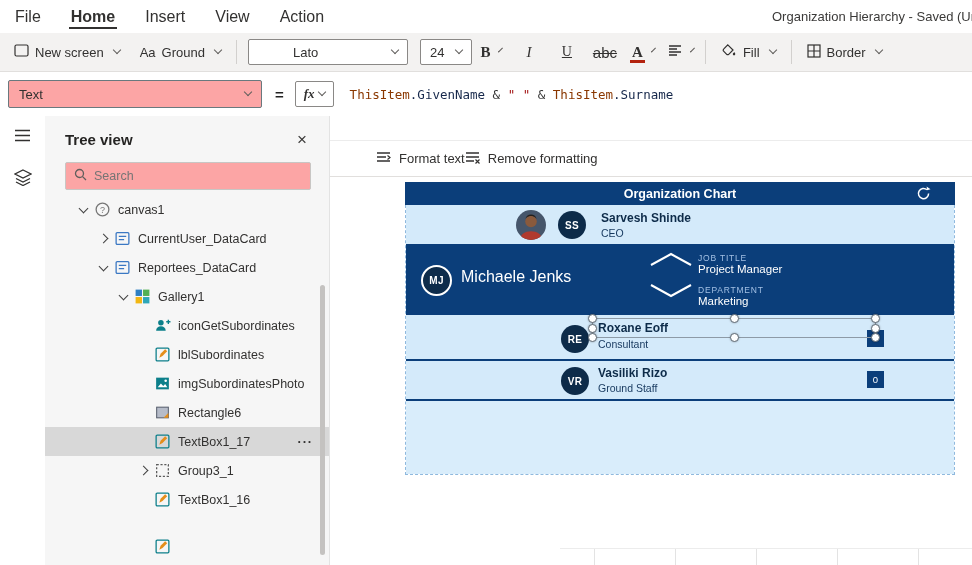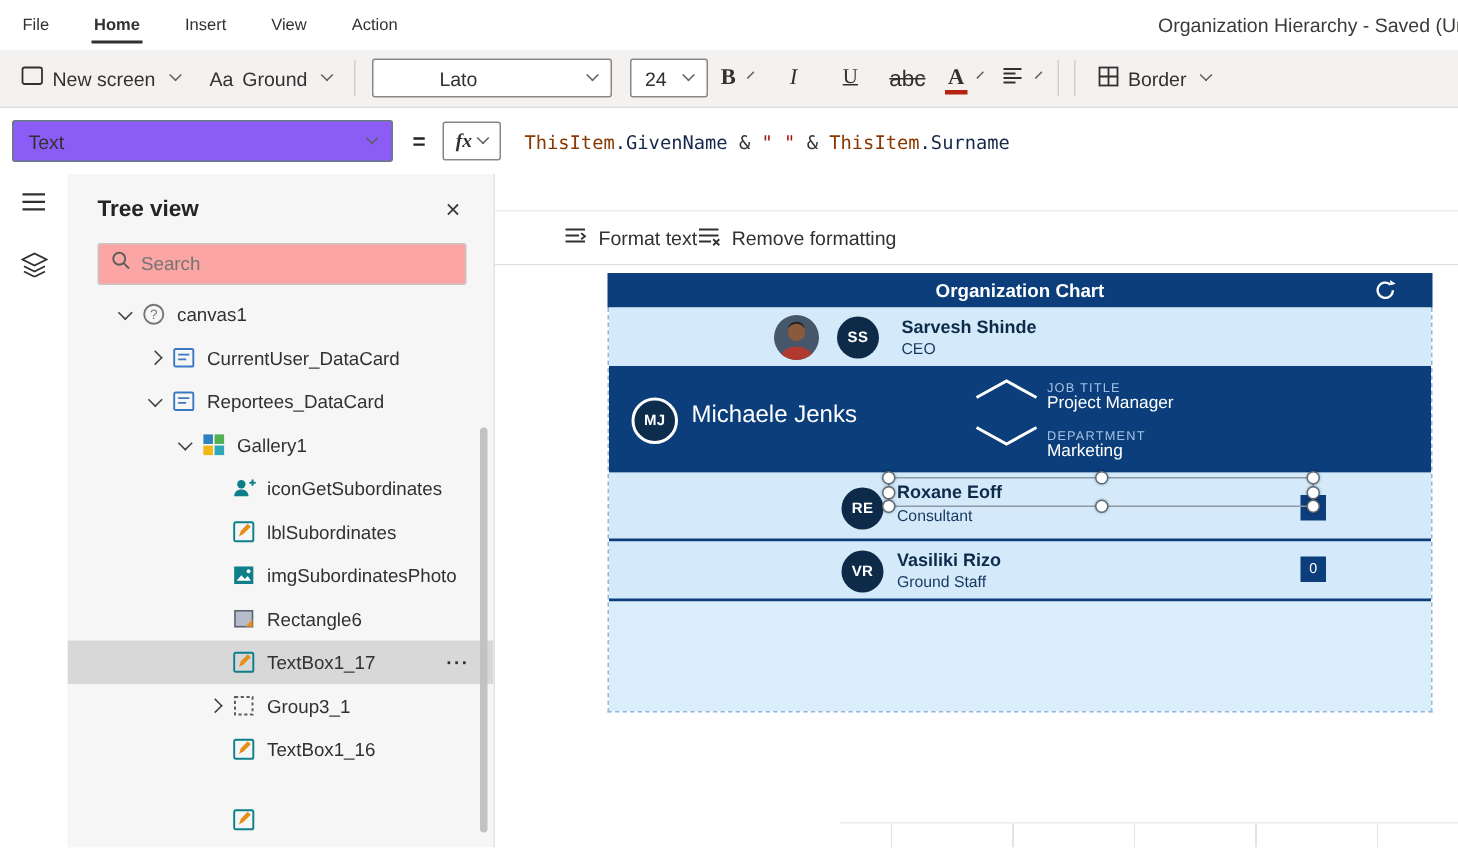--- a/index.html
+++ b/index.html
@@ -1,21 +1,21 @@
 <!DOCTYPE html>
 <html><head>
 <meta charset="utf-8">
 <style>
   * { margin:0; padding:0; box-sizing:border-box; }
   html,body { width:972px; height:565px; }
   body { position:relative; overflow:hidden; background:#fff; font-family:"Liberation Sans",sans-serif; color:#323130; }
 
   
   .menubar { position:absolute; top:0; left:0; right:0; height:33px; background:#fff; display:flex; align-items:center; }
-  .menu-item { padding:0 15px; font-size:11px; height:100%; display:flex; align-items:center; position:relative; cursor:pointer; }
+  .menu-item { padding:0 15px; font-size:16px; height:100%; display:flex; align-items:center; position:relative; cursor:pointer; }
   .menu-item.active { font-weight:bold; }
   .menu-item.active::after { content:""; position:absolute; left:13px; right:13px; bottom:4px; height:2px; background:#323130; }
   .doc-title { position:absolute; left:772px; top:9px; font-size:13px; color:#3b3a39; white-space:nowrap; }
 
   
   .toolbar { position:absolute; top:33px; left:0; right:0; height:39px; background:#f3f2f1; border-bottom:1px solid #e1dfdd; display:flex; align-items:center; font-size:13px; padding-left:4px; }
   .tb-btn { display:flex; align-items:center; gap:6px; padding:0 10px; height:30px; cursor:pointer; white-space:nowrap; }
   .chev { width:6px; height:6px; border-right:1.3px solid #605e5c; border-bottom:1.3px solid #605e5c; transform:rotate(45deg); display:inline-block; margin-left:4px; margin-top:-4px; }
   .tb-select { background:#fff; border:1px solid #8a8886; border-radius:2px; height:26px; display:flex; align-items:center; justify-content:space-between; padding:0 9px; cursor:pointer; }
   .font-select { width:160px; margin-left:6px;padding-left:44px; }
@@ -26,21 +26,21 @@
   .u-label { text-decoration:underline; font-family:"Liberation Serif",serif; font-size:14px; }
   .s-label { text-decoration:line-through; font-size:15px; }
   .fontcolor { position:relative; }
   .fc-a { font-family:"Liberation Serif",serif; font-size:15px; font-weight:bold; position:relative; }
   .fc-a::after { content:""; position:absolute; left:-2px; right:-2px; bottom:-2px; height:3px; background:#b3230f; }
   .sep { width:1px; height:24px; background:#d2d0ce; margin:0 5px; flex:none; }
   .theme-aa { font-size:13px; }
 
   
   .formulabar { position:absolute; top:72px; left:0; right:0; height:44px; background:#fff; display:flex; align-items:center; }
-  .prop-select { margin-left:8px; width:254px; height:28px; border:1px solid #69797e; border-radius:2px; display:flex; align-items:center; justify-content:space-between; padding:0 10px; font-size:13px; cursor:pointer; background:#8b5cf6; }
+  .prop-select { margin-left:8px; width:254px; height:28px; border:1px solid #69797e; border-radius:2px; display:flex; align-items:center; justify-content:space-between; padding:0 10px; font-size:13px; cursor:pointer; background:#fca5a5; }
   .equals { margin-left:13px; font-size:15px; font-weight:bold; color:#222; }
   .fx-btn { margin-left:11px; height:26px; border:1px solid #8a8886; border-radius:2px; background:#fff; display:flex; align-items:center; padding:0 8px; font-size:13px; cursor:pointer; }
   .fx-it { font-style:italic; font-weight:bold; font-family:"Liberation Serif",serif; }
   .formula-text { margin-left:16px; font-family:"DejaVu Sans Mono",monospace; font-size:12.5px; white-space:pre; cursor:text; }
   .tok-entity { color:#8a3700; }
   .tok-property { color:#16284b; }
   .tok-operator { color:#333; }
   .tok-string { color:#a31515; }
 
   
@@ -164,20 +164,30 @@
   </div>
   <div class="tb-btn fmt">
     <span>
       <svg width="14" height="13" viewBox="0 0 14 13">
           <path d="M1 2h12M1 5h8M1 8h12M1 11h8" stroke="#323130" stroke-width="1.3"></path>
         </svg>
     </span>
     <span class="chev"></span>
   </div>
   <div class="sep"></div>
+  <div class="tb-btn">
+    <span>
+      <svg width="16" height="15" viewBox="0 0 16 15">
+          <path d="M6.8 1.8l5.2 5.2-4.3 4.3a1.4 1.4 0 0 1-2 0L2.6 8.2a1.4 1.4 0 0 1 0-2z" fill="none" stroke="#323130" stroke-width="1.2"></path>
+          <path d="M13.6 9.2c.9 1.2.9 2.6 0 3.1-.8.4-1.8-.2-1.8-1.2 0-.8.9-1.9 1.8-1.9z" fill="#323130"></path>
+        </svg>
+    </span>
+    <span>Fill</span>
+    <span class="chev"></span>
+  </div>
   <div class="sep"></div>
   <div class="tb-btn">
     <span>
       <svg width="14" height="14" viewBox="0 0 14 14">
           <rect x="1" y="1" width="12" height="12" fill="none" stroke="#323130" stroke-width="1.2"></rect>
           <path d="M7 1v12M1 7h12" stroke="#323130" stroke-width="1.2"></path>
         </svg>
     </span>
     <span>Border</span>
     <span class="chev"></span>

